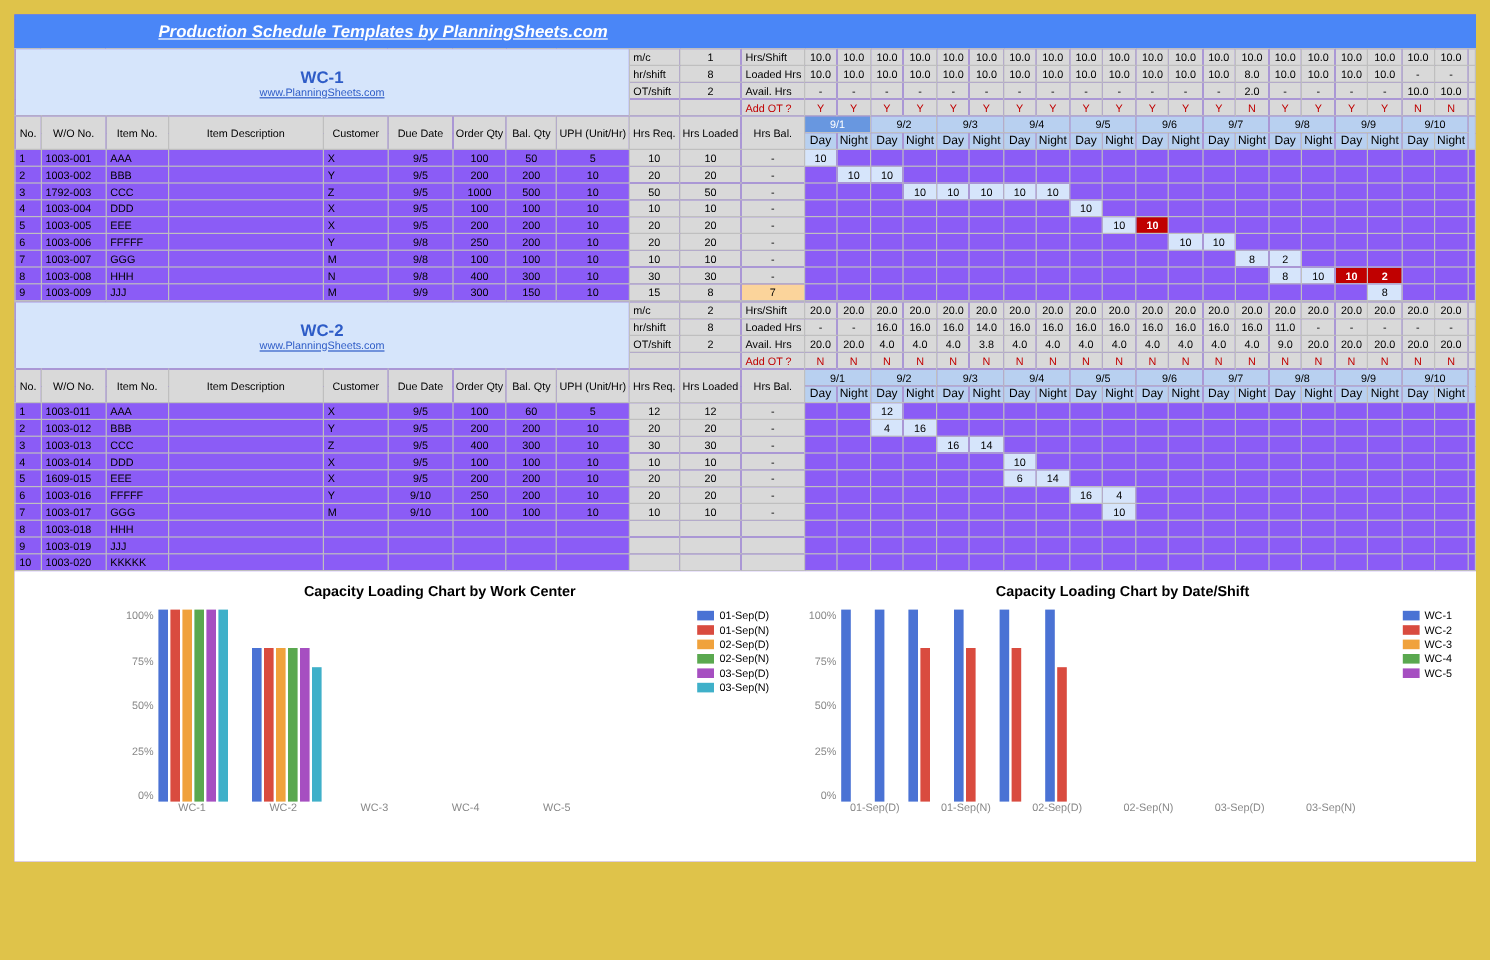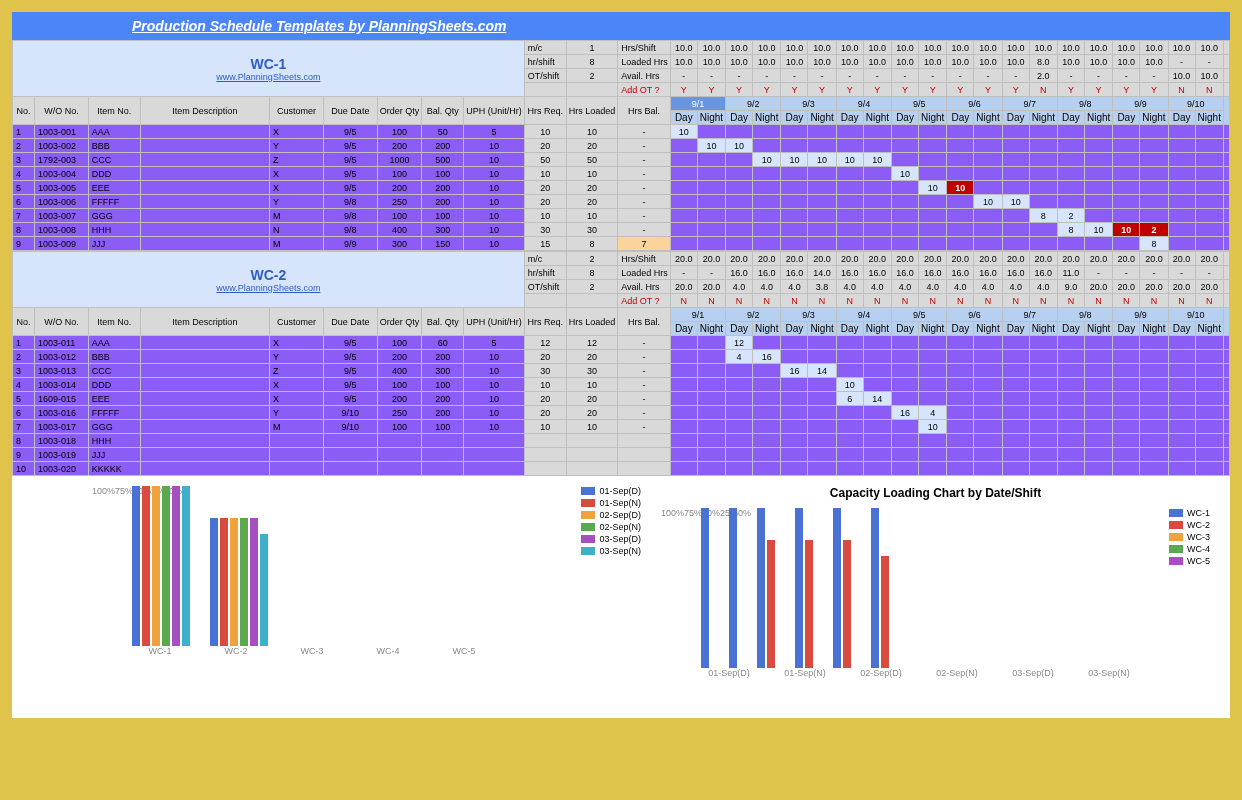--- a/index.html
+++ b/index.html
@@ -19,21 +19,21 @@
   .redtxt { color:#c00000; }
   .left { text-align:left; padding-left:3px;}
   .sched { background:#d6e5fb; }
   .redcell { background:#c00000; color:#fff; font-weight:bold;}
   .highlight-date { background:#6897e0; color:#fff; }
   .orange { background:#fbd49b; }
   .chartsrow { display:flex; gap:20px; padding:10px 20px 20px 80px; background:#fff;}
   .chartbox { flex:1; }
   .chart-title { text-align:center; font-weight:bold; font-size:12px; margin-bottom:8px; }
   .chart-area { display:flex; height:190px; }
-  .axis { display:flex; flex-direction:row; justify-content:space-between; font-size:9px; color:#888; width:40px; text-align:right; padding-right:4px; padding-bottom:30px;}
+  .axis { display:flex; flex-direction:column; justify-content:space-between; font-size:9px; color:#888; width:40px; text-align:right; padding-right:4px; padding-bottom:30px;}
   .plot { flex:1; display:flex; align-items:flex-end; gap:20px; padding-bottom:0; position:relative; }
   .group { display:flex; align-items:flex-end; gap:2px; height:160px; }
   .bar { width:8px; }
   .xlabels { display:flex; gap:20px; font-size:9px; color:#888; }
   .xlabels span { width:56px; text-align:center; }
   .xlabel-title { text-align:center; font-size:9px; color:#888; font-style:italic; margin-top:4px;}
   .legend { font-size:9px; }
   .legend-item { display:flex; align-items:center; gap:4px; margin-bottom:2px; white-space:nowrap;}
   .sw { width:14px; height:8px; display:inline-block; }
 </style>
@@ -1092,20 +1092,21 @@
             <td></td>
             <td></td>
             <td></td>
             <td></td>
           </tr>
         </tbody>
       </table>
     </div>
   <div class="chartsrow" id="charts">
       <div class="chartbox">
+        <div class="chart-title">Capacity Loading Chart by Work Center</div>
         <div class="chart-area">
           <div class="axis">
             <div>100%</div>
             <div>75%</div>
             <div>50%</div>
             <div>25%</div>
             <div>0%</div>
           </div>
           <div style="flex:1">
             <div class="plot">

